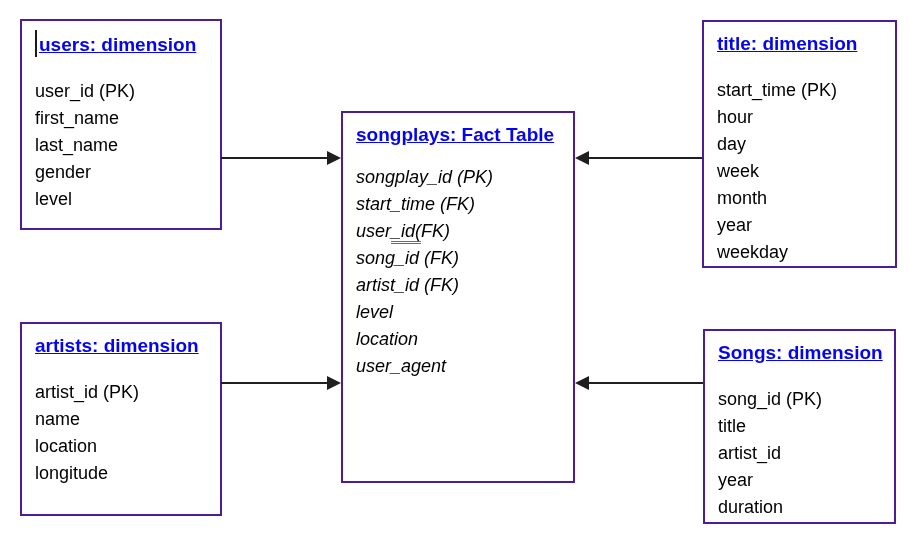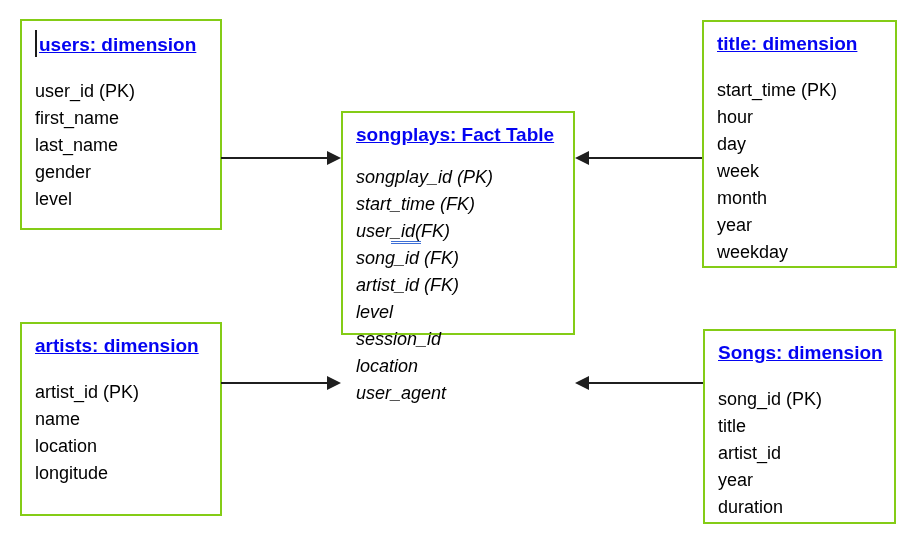--- a/index.html
+++ b/index.html
@@ -9,21 +9,21 @@
     width: 921px;
     height: 549px;
     background: #ffffff;
     font-family: "Liberation Sans", sans-serif;
     color: #000000;
     overflow: hidden;
   }
   .box {
     position: absolute;
     background: #ffffff;
-    border: 2px solid #84cc16;
+    border: 2px solid #4c1d95;
     padding: 9px 12px 6px 13px;
   }
   .box-title {
     display: block;
     font-size: 19px;
     font-weight: bold;
     color: #0404f2;
     text-decoration: underline;
     line-height: 26px;
     white-space: nowrap;
@@ -42,21 +42,21 @@
     line-height: 27px;
     color: #000000;
     white-space: nowrap;
   }
   .squiggle {
     border-bottom: 3px double #3d6fd6;
     padding-bottom: 0px;
   }
   
   #box-users     { left: 20px;  top: 19px;  width: 202px; height: 211px; }
-  #box-songplays { left: 341px; top: 111px; width: 234px; height: 224px; }
+  #box-songplays { left: 341px; top: 111px; width: 234px; height: 372px; }
   #box-songplays .fields { margin-top: 16px; font-style: italic; }
   #box-time      { left: 702px; top: 20px;  width: 195px; height: 248px; }
   #box-artists   { left: 20px;  top: 322px; width: 202px; height: 194px; }
   #box-songs     { left: 703px; top: 329px; width: 193px; height: 195px; }
   
   .arrow { position: absolute; }
   .arrow-line { position: absolute; height: 2px; background: #1f1f1f; top: 6px; }
   .arrow-head { position: absolute; width: 0; height: 0; top: 0; }
   .arrow-head.right { border-top: 7px solid transparent; border-bottom: 7px solid transparent; border-left: 14px solid #1f1f1f; }
   .arrow-head.left  { border-top: 7px solid transparent; border-bottom: 7px solid transparent; border-right: 14px solid #1f1f1f; }
@@ -95,21 +95,20 @@
 
   <div class="box" id="box-songplays">
     <span class="box-title">songplays: Fact Table</span>
     <ul class="fields">
       <li>songplay_id (PK)</li>
       <li>start_time (FK)</li>
       <li><span>user</span><span class="squiggle">_id(</span><span>FK)</span></li>
       <li>song_id (FK)</li>
       <li>artist_id (FK)</li>
       <li>level</li>
-      <li>session_id</li>
       <li>location</li>
       <li>user_agent</li>
     </ul>
   </div>
 
   <div class="box" id="box-time">
     <span class="box-title">title: dimension</span>
     <ul class="fields">
       <li>start_time (PK)</li>
       <li>hour</li>

